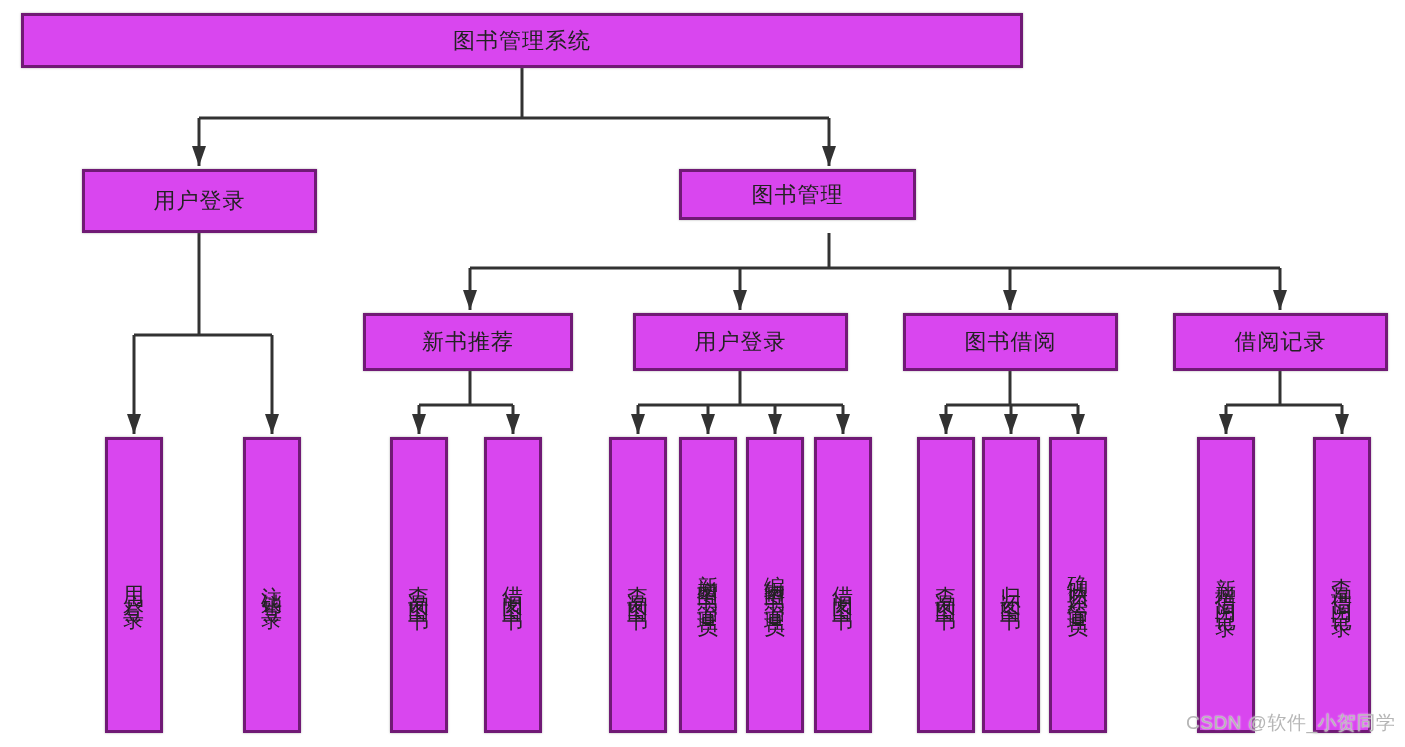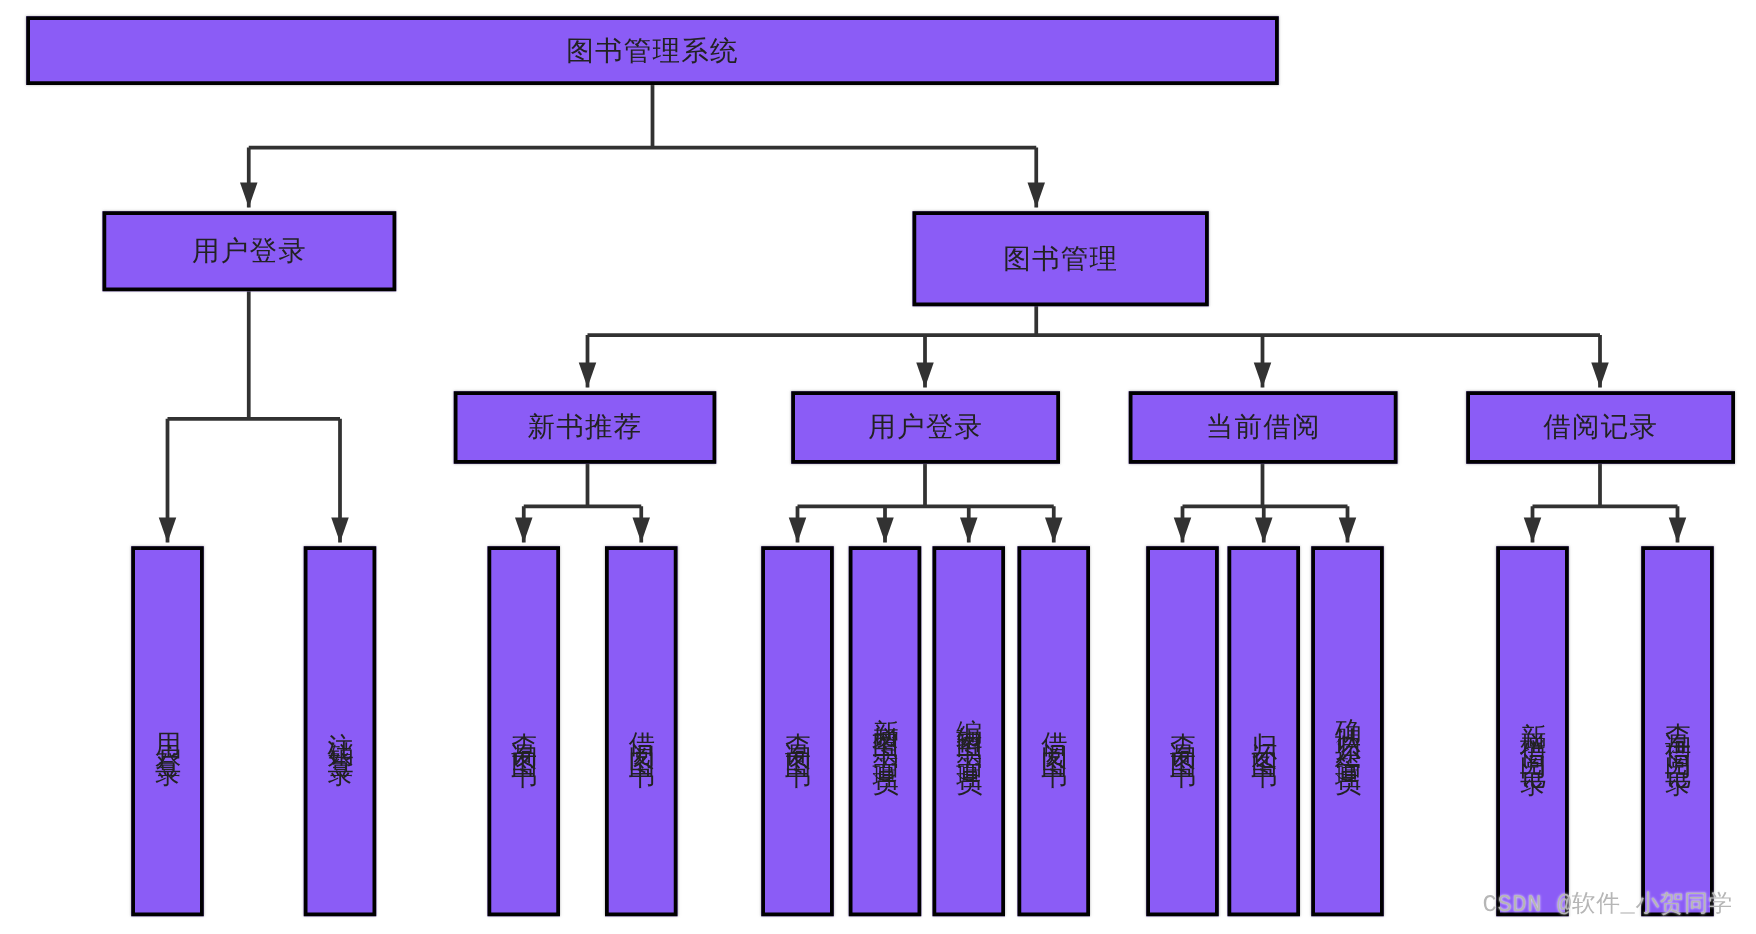--- a/index.html
+++ b/index.html
@@ -1,35 +1,34 @@
 <!DOCTYPE html>
 <html><head>
 <meta charset="utf-8">
 <style>
   html,body{margin:0;padding:0;background:#ffffff;}
   body{font-family:"Liberation Sans","DejaVu Sans",sans-serif;}
   .canvas{position:relative;width:1405px;height:747px;background:#ffffff;overflow:hidden;}
   .wires{position:absolute;left:0;top:0;width:1405px;height:747px;}
   .node{
-    position:absolute;box-sizing:border-box;background:#8b5cf6;
-    border:3px solid #000000;display:flex;align-items:center;justify-content:center;
+    position:absolute;box-sizing:border-box;background:#d946ef;
+    border:3px solid #701a75;display:flex;align-items:center;justify-content:center;
     color:#222222;box-shadow:0 0 2px rgba(110,110,110,.55);z-index:2;
   }
   .h-node{font-size:22px;letter-spacing:1px;white-space:nowrap;}
   .v-node{top:437px;width:58px;height:296px;}
   .v-node .vt{
     writing-mode:vertical-rl;text-orientation:mixed;
     font-size:21px;line-height:1;letter-spacing:8px;
   }
   .v-node .vt.tight{letter-spacing:6px;}
   .watermark{
     position:absolute;left:1186px;top:710px;z-index:5;
     font-size:19px;color:#b6b6b6;letter-spacing:0.5px;white-space:nowrap;
     text-shadow:0 0 2px #ffffff;
-    font-family:Liberation Mono, monospace;
   }
 </style>
 </head>
 <body>
 
 <div class="canvas">
 
   <svg class="wires" viewBox="0 0 1405 747" xmlns="http://www.w3.org/2000/svg">
     <defs>
       <marker id="arr" viewBox="0 0 22 16" refX="21" refY="8" markerWidth="22" markerHeight="16" markerUnits="userSpaceOnUse" orient="auto">
@@ -80,32 +79,32 @@
     </g>
   </svg>
 
   <div class="node h-node" style="left:21px;top:13px;width:1002px;height:55px">
     <span>图书管理系统</span>
   </div>
 
   <div class="node h-node" style="left:82px;top:169px;width:235px;height:64px">
     <span>用户登录</span>
   </div>
-  <div class="node h-node" style="left:730px;top:169px;width:237px;height:76px">
+  <div class="node h-node" style="left:679px;top:169px;width:237px;height:51px">
     <span>图书管理</span>
   </div>
 
   <div class="node h-node" style="left:363px;top:313px;width:210px;height:58px">
     <span>新书推荐</span>
   </div>
   <div class="node h-node" style="left:633px;top:313px;width:215px;height:58px">
     <span>用户登录</span>
   </div>
   <div class="node h-node" style="left:903px;top:313px;width:215px;height:58px">
-    <span>当前借阅</span>
+    <span>图书借阅</span>
   </div>
   <div class="node h-node" style="left:1173px;top:313px;width:215px;height:58px">
     <span>借阅记录</span>
   </div>
 
   <div class="node v-node" style="left:105px">
     <span class="vt">用户登录</span>
   </div>
   <div class="node v-node" style="left:243px">
     <span class="vt">注销登录</span>

